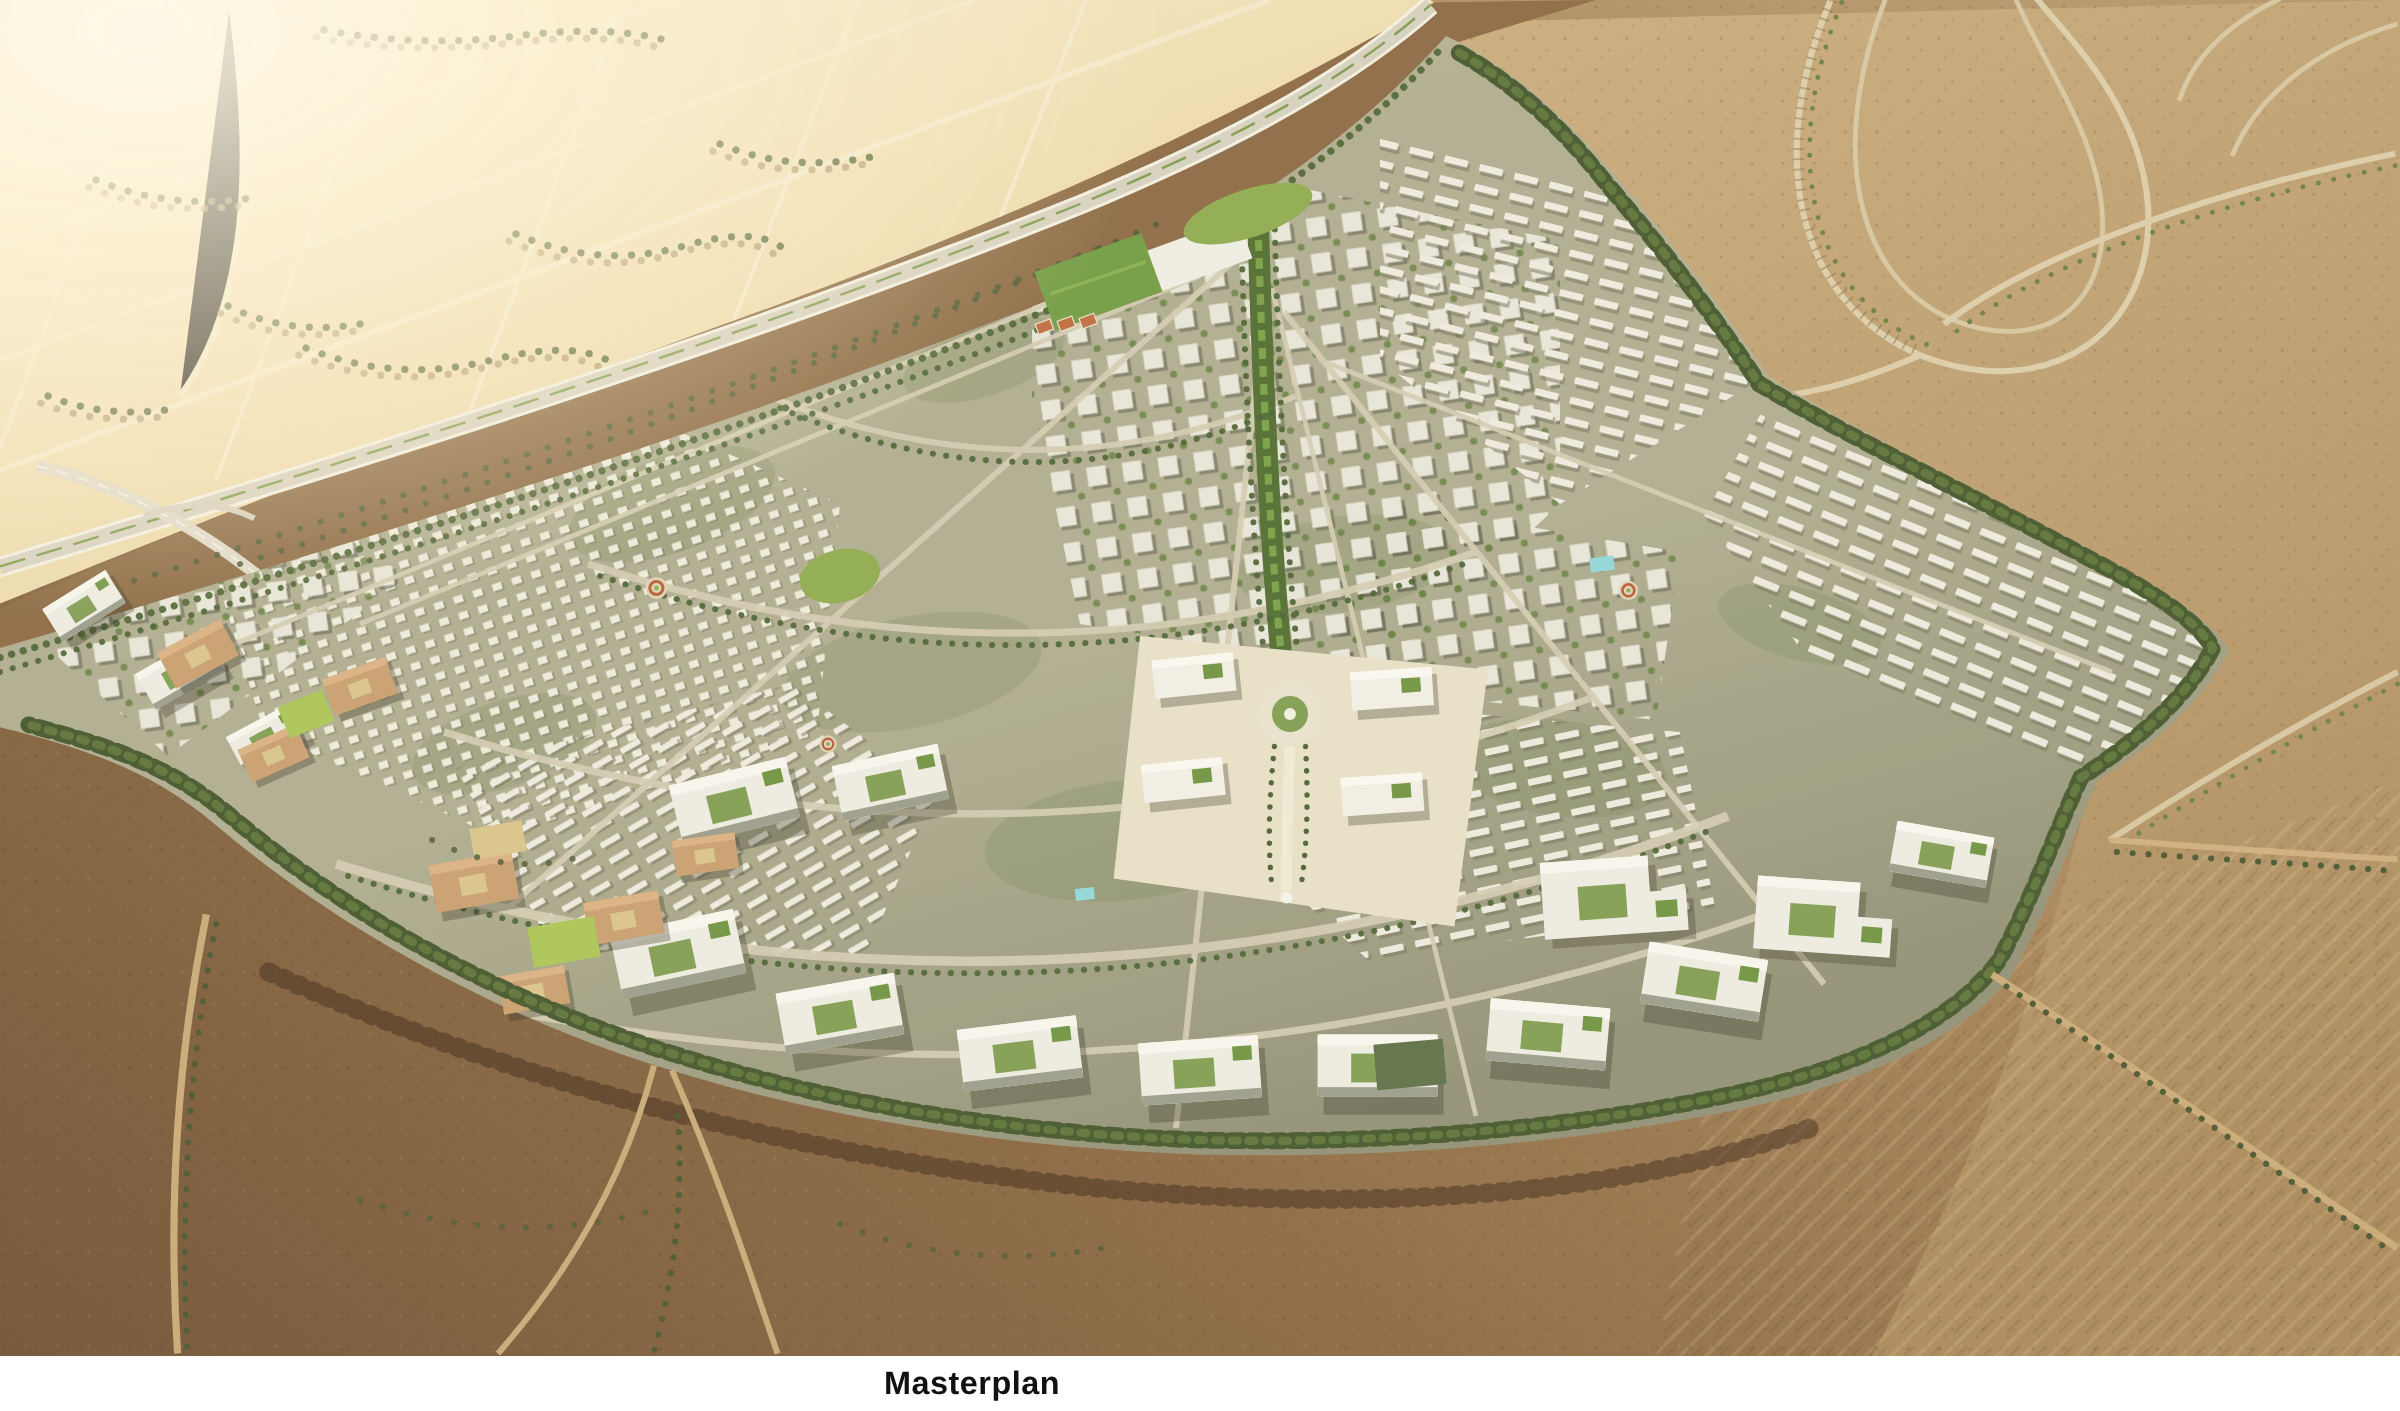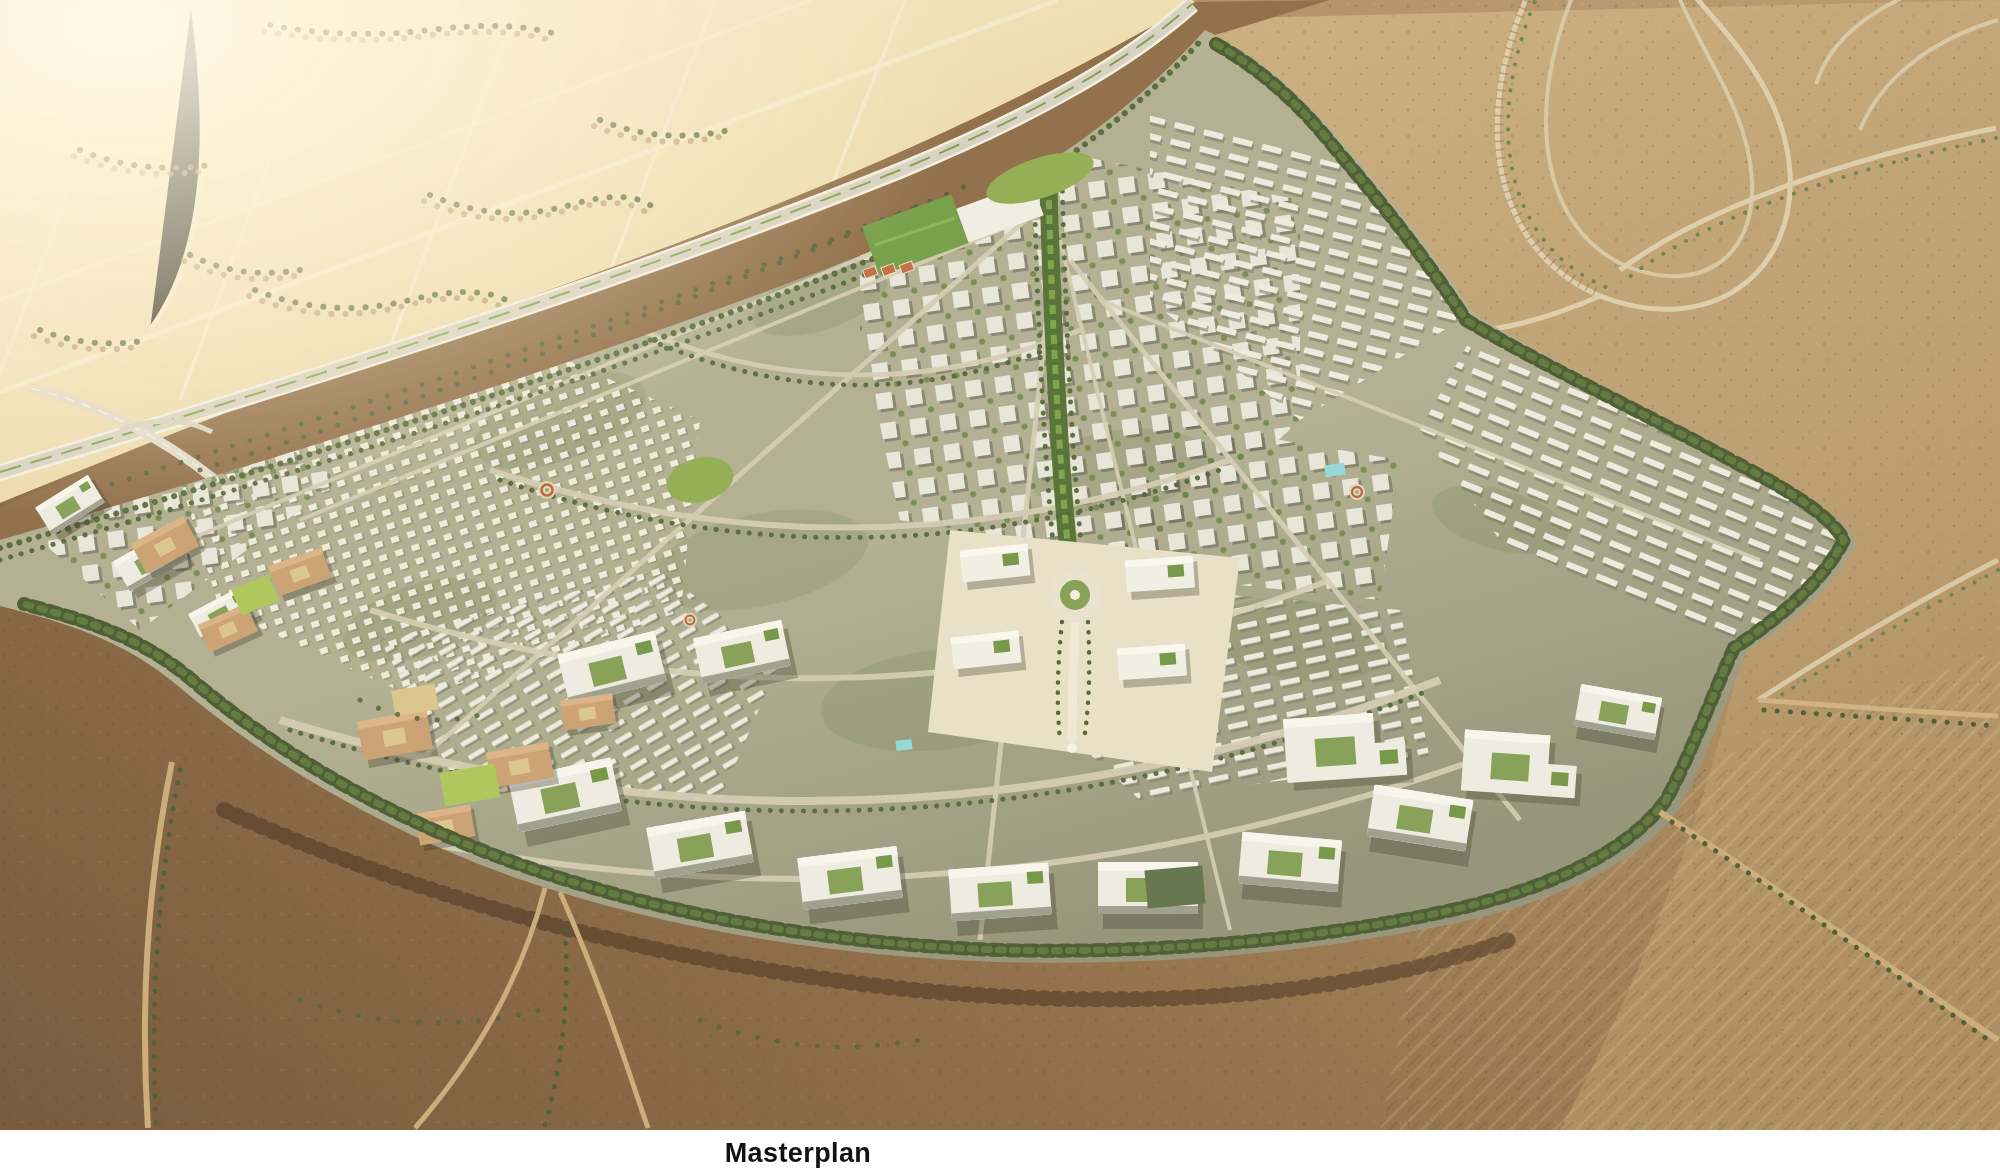--- a/index.html
+++ b/index.html
@@ -1,21 +1,21 @@
 <!DOCTYPE html>
 <html><head>
 <meta charset="utf-8">
 <style>
   html,body{margin:0;padding:0;background:#ffffff;}
   .stage{position:relative;width:2000px;height:1176px;overflow:hidden;background:#fff;
          font-family:"Liberation Sans","DejaVu Sans",sans-serif;}
   .render-wrap{position:absolute;top:0;left:0;width:2000px;height:1130px;}
   .render-wrap svg{display:block;width:2000px;height:1130px;}
   .caption-bar{position:absolute;left:0;top:1130px;width:1596px;height:46px;background:#ffffff;
-               display:flex;align-items:center;justify-content:center;}
+               display:flex;align-items:center;justify-content:center;padding-left:12px;}
   .caption{font-size:27px;font-weight:bold;color:#111111;letter-spacing:.4px;}
 </style>
 </head>
 <body>
 
 <div class="stage">
 <div class="render-wrap">
 <svg viewBox="0 0 2000 1130" preserveAspectRatio="none">
 <defs>
   <linearGradient id="gDesertB" x1="0" y1="1" x2="1" y2="0.25">

